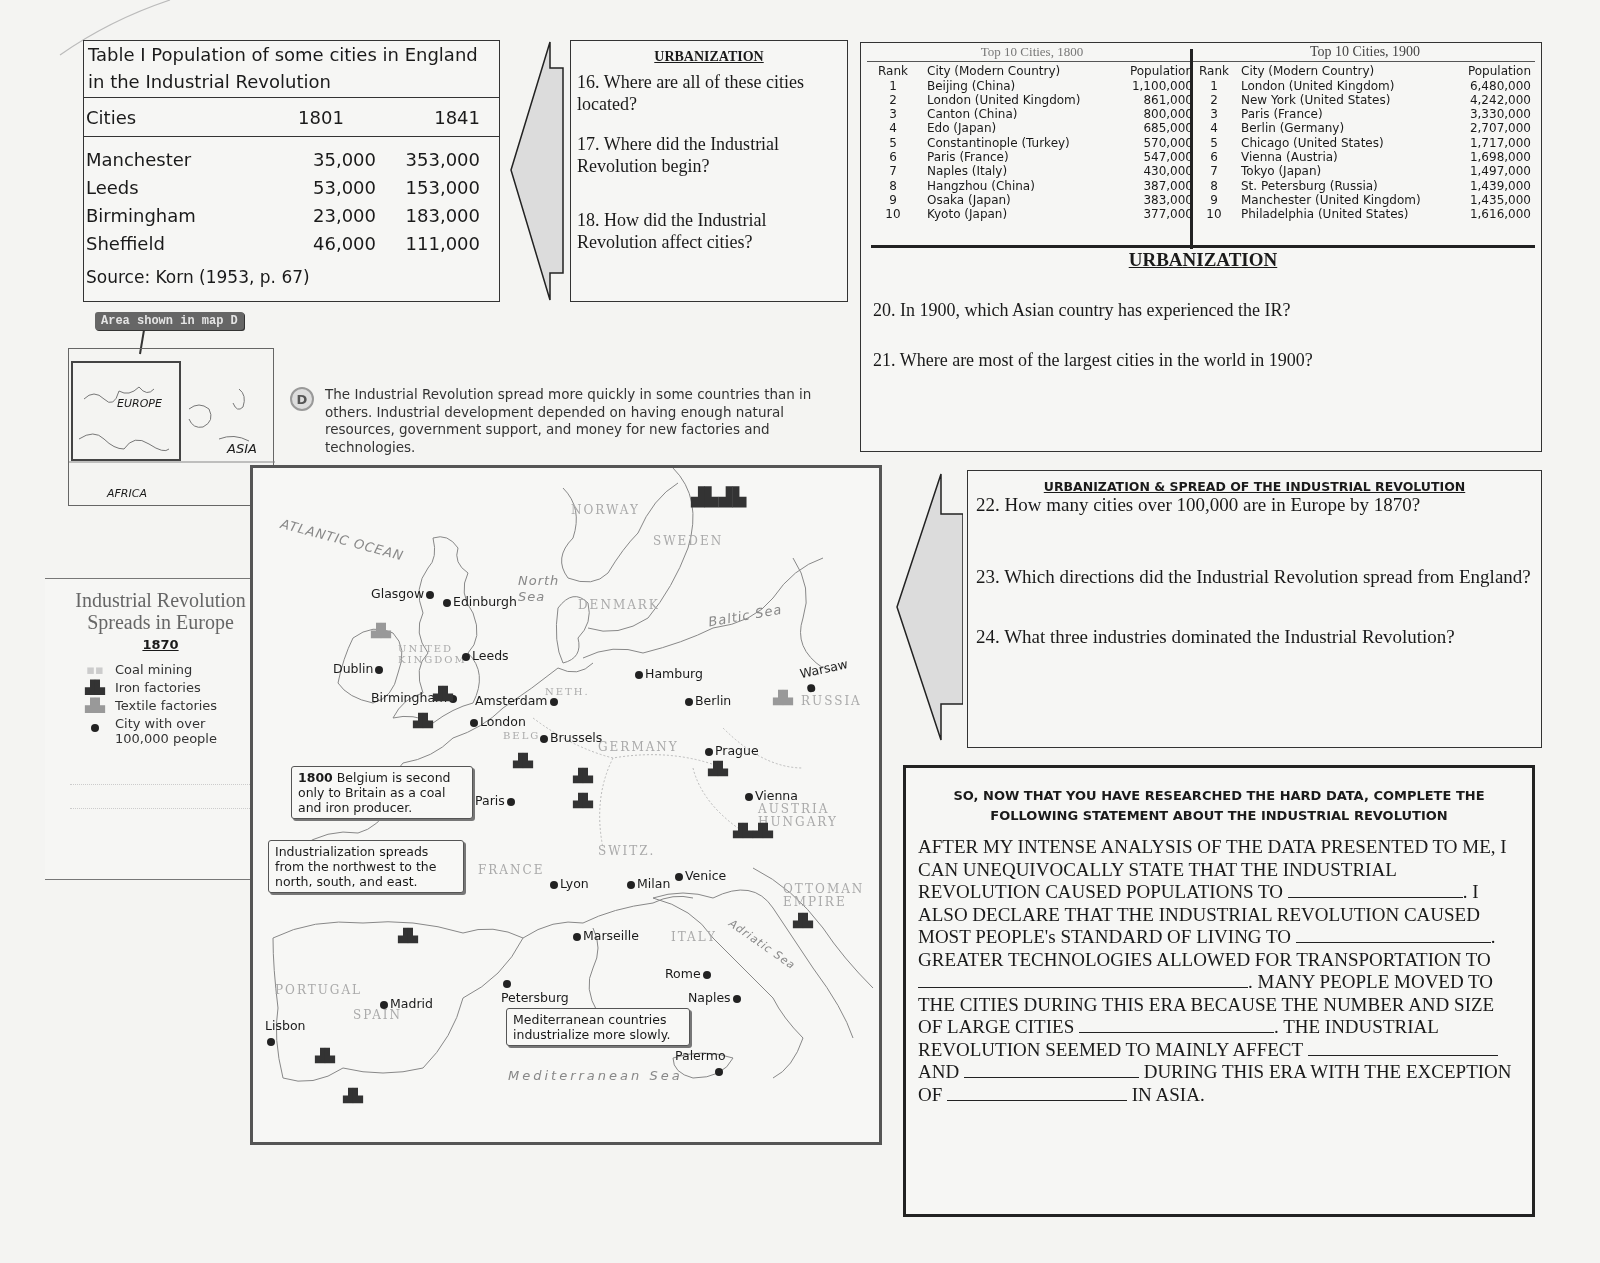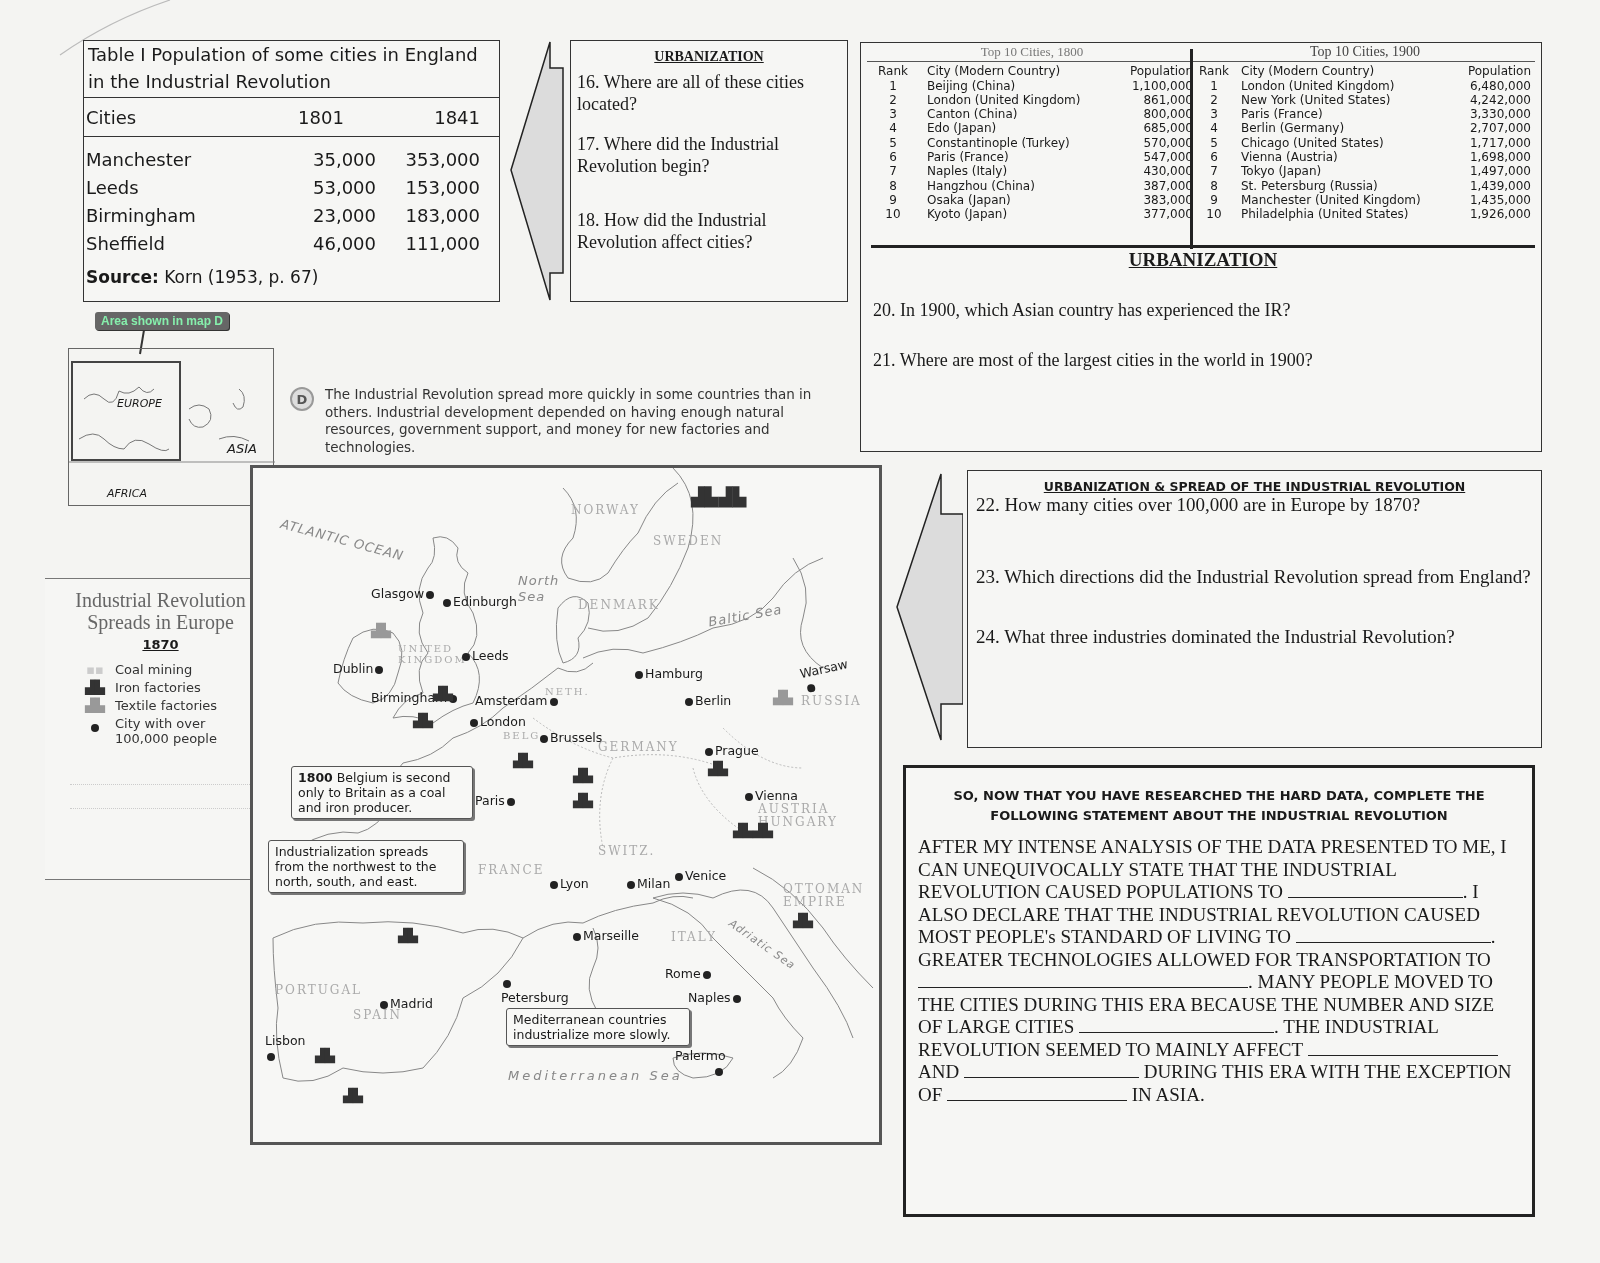--- a/index.html
+++ b/index.html
@@ -65,21 +65,21 @@
       <span class="c0">Birmingham</span>
       <span class="c1">23,000</span>
       <span class="c2">183,000</span>
     </div>
   <div class="row">
       <span class="c0">Sheffield</span>
       <span class="c1">46,000</span>
       <span class="c2">111,000</span>
     </div>
   <div class="row" style="margin-top:6px;font-size:17px;">
-    <span style="padding-left:2px;font-weight:bold;">Source:</span>&nbsp;<span>Korn (1953, p. 67)</span>
+    <span style="padding-left:2px;font-weight:normal;">Source:</span>&nbsp;<span>Korn (1953, p. 67)</span>
   </div>
 </div>
 
 <svg class="abs" style="left:505px;top:40px;" width="60" height="262">
   <polygon points="45,2 45,28 58,28 58,233 45,233 45,260 6,130" fill="#dcdcdc" stroke="#222" stroke-width="1.5"></polygon>
 </svg>
 
 <div class="abs box serif" style="left:570px;top:40px;width:278px;height:262px;padding:8px 6px;">
   <div class="u" style="text-align:center;font-size:14px;margin-bottom:6px;">URBANIZATION</div>
   <div class="q">16. Where are all of these cities located?</div>
@@ -197,33 +197,33 @@
         <span class="pp">1,439,000</span>
       </div>
     <div class="r">
         <span class="rk" style="width:38px">9</span>
         <span class="ct">Manchester  (United Kingdom)</span>
         <span class="pp">1,435,000</span>
       </div>
     <div class="r">
         <span class="rk" style="width:38px">10</span>
         <span class="ct">Philadelphia  (United States)</span>
-        <span class="pp">1,926,000</span>
+        <span class="pp">1,616,000</span>
       </div>
   </div>
   <div class="abs" style="left:10px;top:202px;width:664px;height:3px;background:#222;"></div>
 
   <div class="abs serif" style="left:12px;top:206px;width:660px;">
     <div class="u" style="text-align:center;font-size:19px;">URBANIZATION</div>
     <div class="q" style="margin-top:28px;">20.  In 1900, which Asian country has experienced the IR?</div>
     <div class="q" style="margin-top:28px;">21.  Where are most of the largest cities in the world in 1900?</div>
   </div>
 </div>
 
-<div class="abs" style="left:95px;top:312px;background:#666;color:#86efac;font-family:Liberation Sans, sans-serif;font-size:12px;font-weight:bold;padding:2px 6px;border-radius:3px;box-shadow:1px 1px 0 #333;">Area shown in map D</div>
+<div class="abs" style="left:95px;top:312px;background:#666;color:#e5e5e5;font-family:Liberation Mono, monospace;font-size:12px;font-weight:bold;padding:2px 6px;border-radius:3px;box-shadow:1px 1px 0 #333;">Area shown in map D</div>
 <svg class="abs" style="left:138px;top:330px;" width="20" height="28">
     <path d="M6 0 L2 24" stroke="#333" stroke-width="2"></path>
   </svg>
 <div class="abs" style="left:68px;top:348px;width:206px;height:158px;border:1px solid #666;">
   <div class="abs" style="left:2px;top:12px;width:110px;height:100px;border:2px solid #444;"></div>
   <svg class="abs" style="left:0;top:0" width="206" height="158">
     <path d="M15 50 q10 -10 20 0 t15 -8 q10 6 20 -4 q8 10 15 2 M10 90 q15 -10 25 0 t20 10 q10 -15 25 -5 t20 5 M120 60 q10 -8 20 0 q6 12 -6 18 q-10 2 -14 -8 M150 90 q15 -6 30 2 M170 40 q8 6 4 18 q-6 6 -10 -4" stroke="#777" stroke-width="1" fill="none"></path>
     <line x1="0" y1="113" x2="206" y2="113" stroke="#888" stroke-width="1"></line>
   </svg>
   <div class="abs sans" style="left:48px;top:48px;font-size:11px;font-style:italic;">EUROPE</div>
@@ -333,21 +333,21 @@
   <div class="city" style="left:222px;top:325px;"><span>Paris</span><span class="dot"></span></div>
   <div class="city" style="left:490px;top:320px;"><span class="dot"></span><span>Vienna</span></div>
   <div class="city" style="left:295px;top:408px;"><span class="dot"></span><span>Lyon</span></div>
   <div class="city" style="left:372px;top:408px;"><span class="dot"></span><span>Milan</span></div>
   <div class="city" style="left:420px;top:400px;"><span class="dot"></span><span>Venice</span></div>
   <div class="city" style="left:318px;top:460px;"><span class="dot"></span><span>Marseille</span></div>
   <div class="city" style="left:412px;top:498px;"><span>Rome</span><span class="dot"></span></div>
   <div class="city" style="left:125px;top:528px;"><span class="dot"></span><span>Madrid</span></div>
   <div class="city" style="left:248px;top:507px;"><span class="dot"></span><br><span>Petersburg</span></div>
   <div class="city" style="left:435px;top:522px;"><span>Naples</span><span class="dot"></span></div>
-  <div class="city" style="left:12px;top:550px;margin-top:15px;"><span>Lisbon</span><br><span class="dot"></span></div>
+  <div class="city" style="left:12px;top:550px;"><span>Lisbon</span><br><span class="dot"></span></div>
   <div class="city" style="left:422px;top:580px;"><span>Palermo</span><br><span class="dot" style="margin-left:40px"></span></div>
 
   <span class="fac" style="left:438px;top:18px;font-size:18px;color:#333;">▟▙▟▙</span>
   <span class="fac" style="left:118px;top:155px;color:#999;">▟▙</span>
   <span class="fac" style="left:180px;top:218px;color:#333;">▟▙</span>
   <span class="fac" style="left:160px;top:245px;color:#333;">▟▙</span>
   <span class="fac" style="left:260px;top:285px;color:#333;">▟▙</span>
   <span class="fac" style="left:320px;top:300px;color:#333;">▟▙</span>
   <span class="fac" style="left:320px;top:325px;color:#333;">▟▙</span>
   <span class="fac" style="left:455px;top:293px;color:#333;">▟▙</span>

